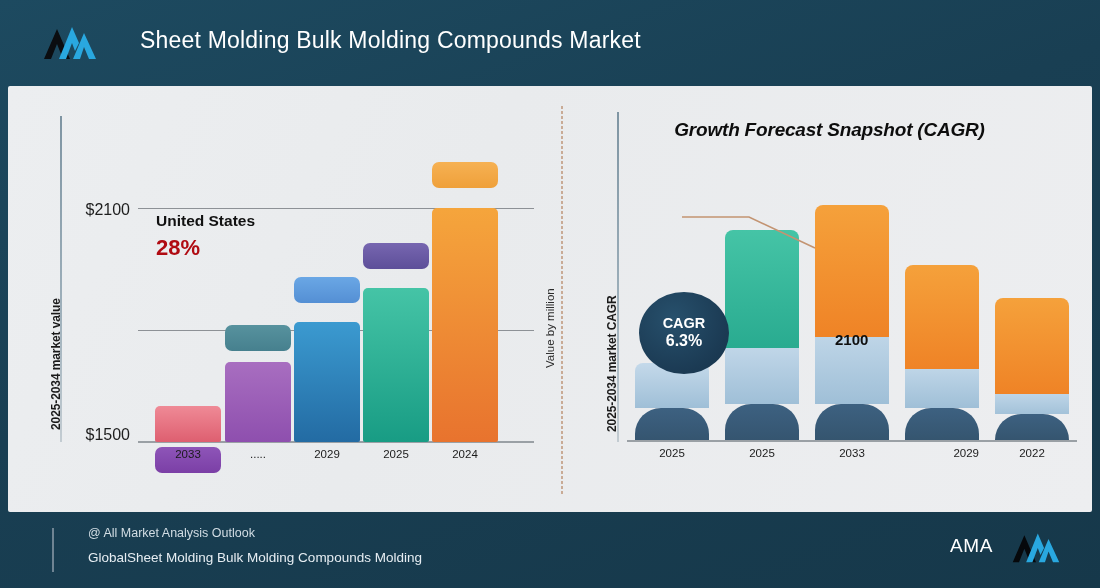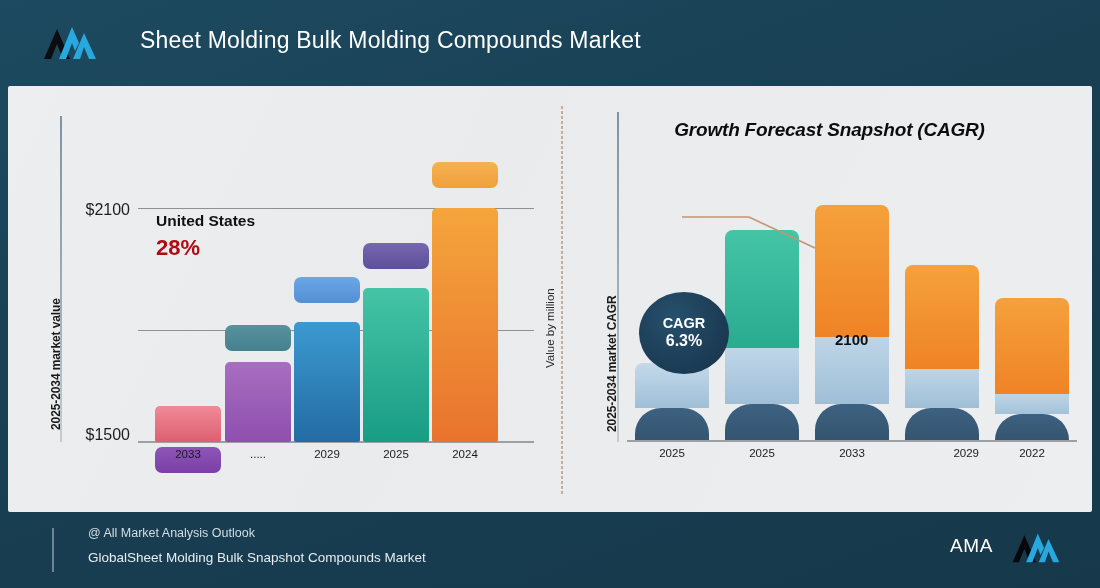--- a/index.html
+++ b/index.html
@@ -341,21 +341,21 @@
       <span id="cagr-value">6.3%</span>
     </div>
 
     <div id="rc-datalabel">2100</div>
   </div>
 
   <div id="footer">
     <div id="footer-rule"></div>
   </div>
   <div id="footer-line1">@ All Market Analysis Outlook</div>
-  <div id="footer-line2">GlobalSheet Molding Bulk Snapshot Compounds Market</div>
+  <div id="footer-line2">GlobalSheet Molding Bulk Molding Compounds Molding</div>
   <div id="footer-ama-text">AMA</div>
   <div id="footer-logo">
     <svg viewBox="0 0 56 38" width="56" height="34" aria-hidden="true">
       <path d="M2 36 L15 6 L28 36 L21 36 L15 21 L9 36 Z" fill="#06080b"></path>
       <path d="M17 36 L30 4 L37 20 L33 28 L30 20 L24 36 Z" fill="#29a8e0"></path>
       <path d="M31 36 L42 10 L54 36 L47 36 L42 24 L38 36 Z" fill="#29a8e0"></path>
     </svg>
   </div>
 
 </div>

